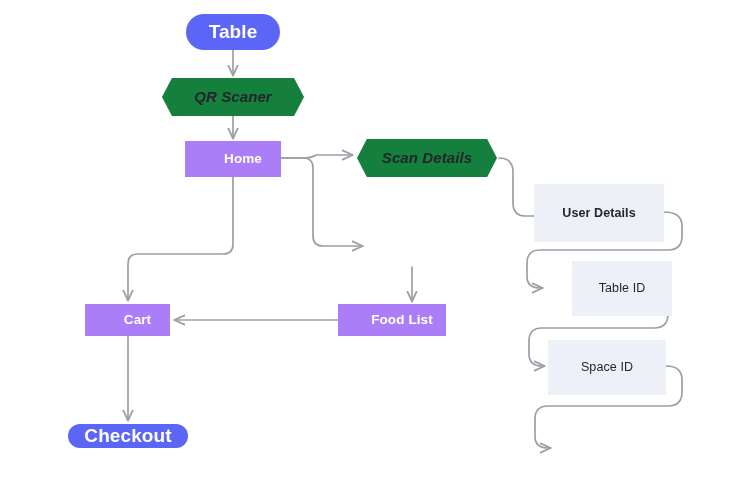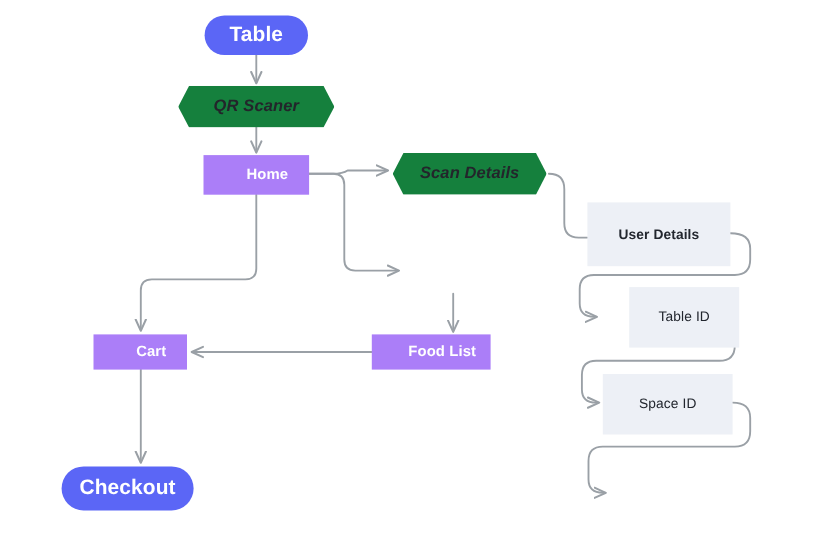--- a/index.html
+++ b/index.html
@@ -137,21 +137,21 @@
 
 
   <div class="node n-rect" style="left:338px; top:304px; width:108px; height:32px;">
     <span class="node-label">Food List</span>
   </div>
 
   <div class="node n-rect" style="left:85px; top:304px; width:85px; height:32px;justify-content:center;">
     <span class="node-label">Cart</span>
   </div>
 
-  <div class="node n-pill" style="left:56px; top:424px; width:120px; height:40px;">
+  <div class="node n-pill" style="left:68px; top:424px; width:120px; height:24px;">
     <span class="node-label">Checkout</span>
   </div>
 
   <div class="node n-grey" style="left:534px; top:184px; width:130px; height:58px;font-weight:bold;">
     <span class="node-label">User Details</span>
   </div>
 
   <div class="node n-grey" style="left:572px; top:261px; width:100px; height:55px;">
     <span class="node-label">Table ID</span>
   </div>

